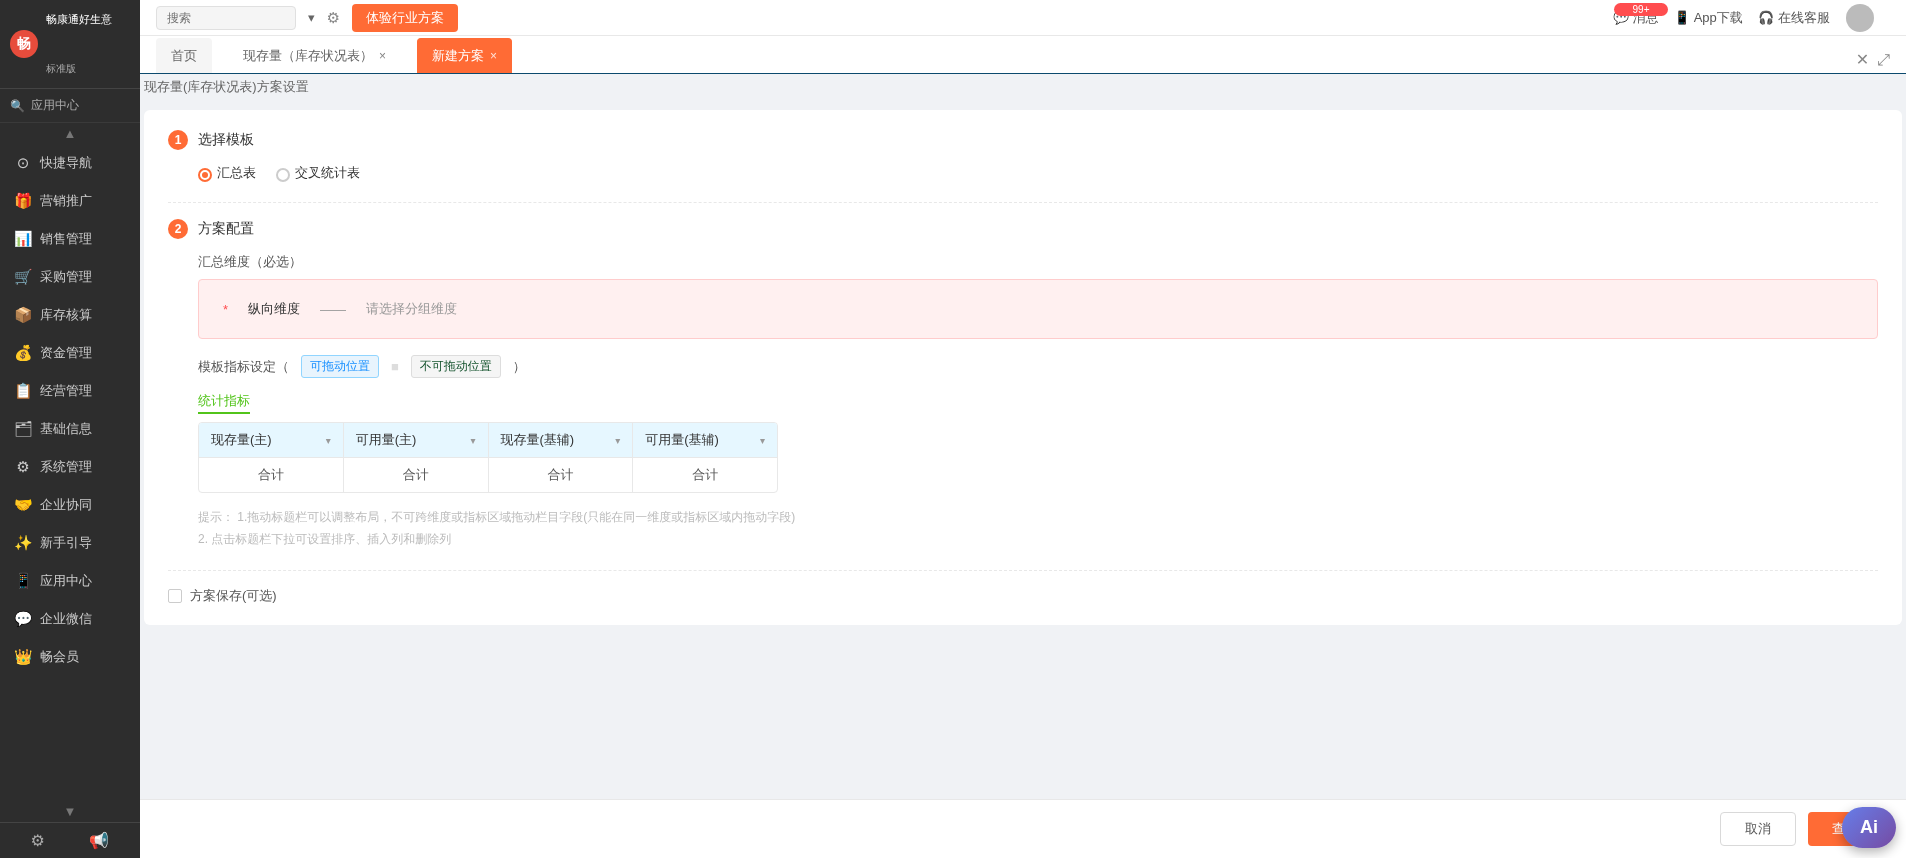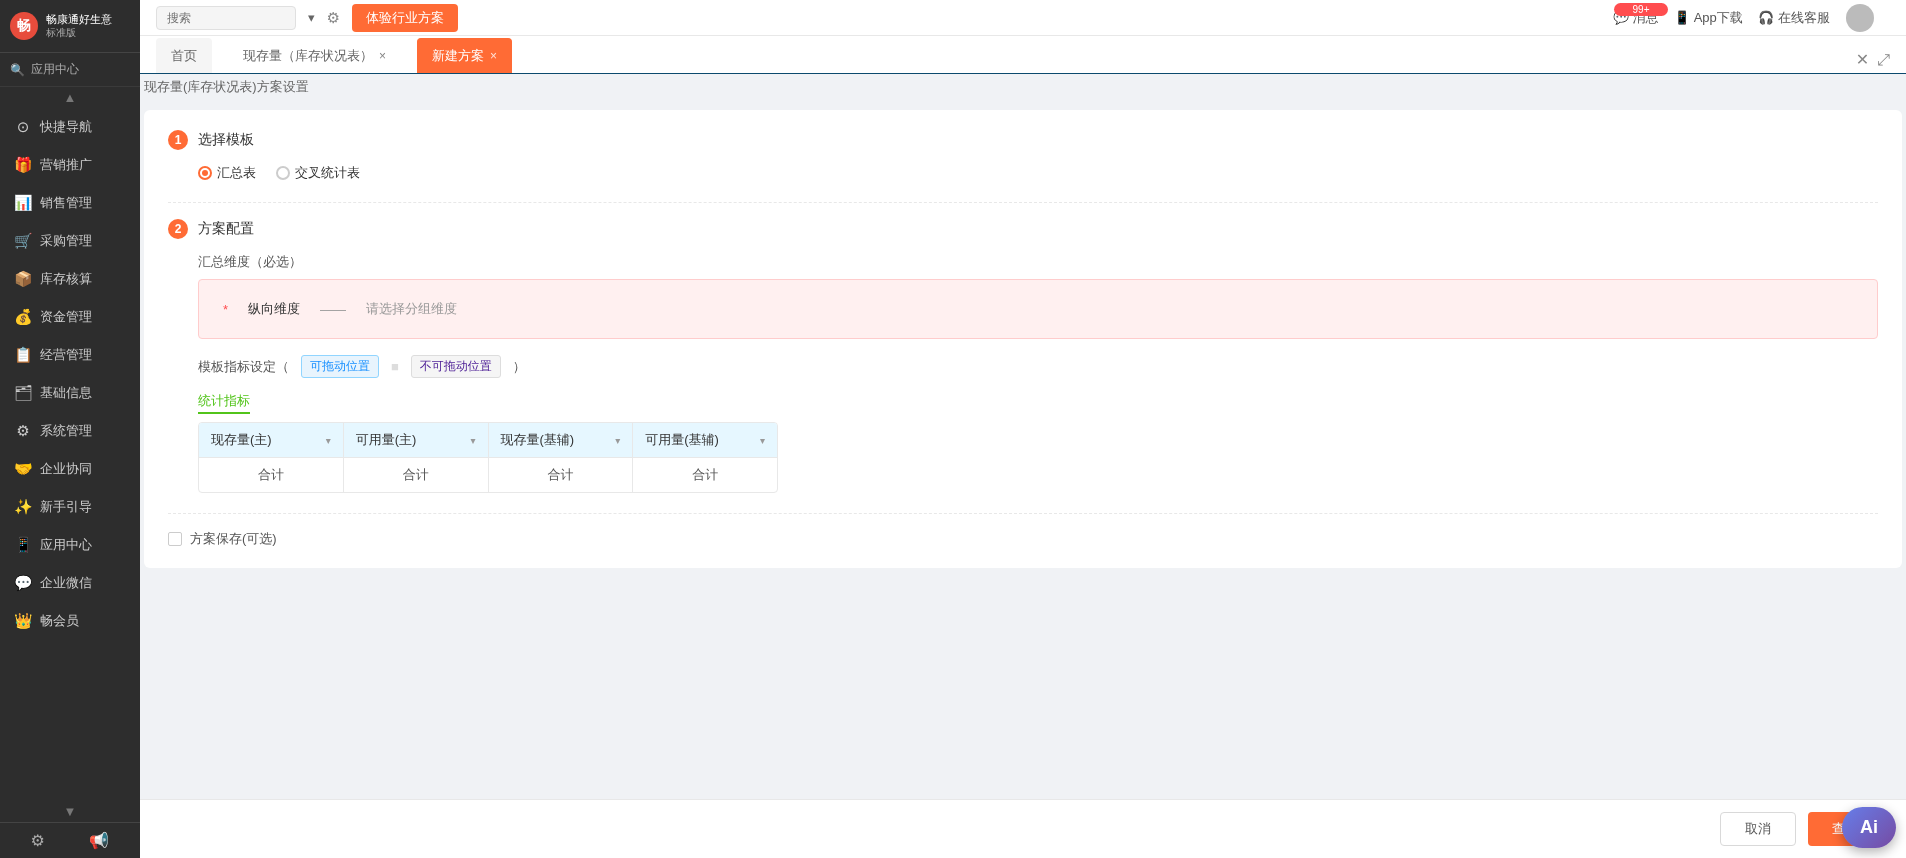--- a/index.html
+++ b/index.html
@@ -25,21 +25,21 @@
       border-bottom: 1px solid #444;
     }
     .sidebar-logo-icon {
       width: 28px; height: 28px;
       background: #e74c3c;
       border-radius: 50%;
       display: flex; align-items: center; justify-content: center;
       color: white; font-size: 14px; font-weight: bold;
     }
     .sidebar-logo-text { font-size: 11px; line-height: 1.3; }
-    .sidebar-logo-sub { font-size: 10px; color: #aaa; }
+    .sidebar-logo-sub { font-size: 10px; color: #aaa; margin-top: 36px; }
     .sidebar-search {
       padding: 8px 10px;
       display: flex; align-items: center; gap: 6px;
       color: #aaa; font-size: 12px; cursor: pointer;
       border-bottom: 1px solid #3a3a3a;
     }
     .sidebar-nav { flex: 1; overflow-y: auto; }
     .sidebar-nav::-webkit-scrollbar { width: 3px; }
     .sidebar-nav::-webkit-scrollbar-thumb { background: #555; }
     .sidebar-item {
@@ -169,21 +169,21 @@
       color: white;
       border-radius: 50%;
       display: flex; align-items: center; justify-content: center;
       font-size: 12px; font-weight: bold; flex-shrink: 0;
     }
     .step-title { font-size: 14px; color: #333; font-weight: 500; }
     .step-content { padding-left: 30px; }
 
     
     .radio-group { display: flex; align-items: center; gap: 20px; }
-    .radio-item { display: flex; align-items: center; gap: 5px; cursor: pointer; font-size: 13px; color: #333; }
+    .radio-item { display: flex; align-items: flex-end; gap: 5px; cursor: pointer; font-size: 13px; color: #333; }
     .radio-circle {
       width: 14px; height: 14px;
       border-radius: 50%;
       border: 2px solid #ccc;
       display: flex; align-items: center; justify-content: center;
       flex-shrink: 0;
     }
     .radio-circle.checked { border-color: #ff6b35; }
     .radio-circle.checked::after {
       content: '';
@@ -224,21 +224,21 @@
       border-radius: 3px;
       padding: 2px 8px;
       color: #1890ff;
       font-size: 12px;
     }
     .unmovable-badge {
       background: #f5f5f5;
       border: 1px solid #ddd;
       border-radius: 3px;
       padding: 2px 8px;
-      color: #4c1d95;
+      color: #14532d;
       font-size: 12px;
     }
 
     
     .stats-section { margin-bottom: 14px; }
     .stats-label { color: #52c41a; font-size: 13px; border-bottom: 2px solid #52c41a; padding-bottom: 2px; display: inline-block; margin-bottom: 8px; }
     .stats-table { border: 1px solid #e8e8e8; border-radius: 4px; overflow: hidden; width: 580px; }
     .stats-table-header { display: flex; background: #e6f7ff; }
     .stats-col {
       flex: 1;
@@ -529,20 +529,24 @@
               </div>
               <div class="stats-table-row">
                 <div class="stats-col-body">合计</div>
                 <div class="stats-col-body">合计</div>
                 <div class="stats-col-body">合计</div>
                 <div class="stats-col-body">合计</div>
               </div>
             </div>
           </div>
 
+          <div class="tips-section">
+            <div class="tips-text">提示：  1.拖动标题栏可以调整布局，不可跨维度或指标区域拖动栏目字段(只能在同一维度或指标区域内拖动字段)</div>
+            <div class="tips-text">2. 点击标题栏下拉可设置排序、插入列和删除列</div>
+          </div>
 
         </div>
       </div>
 
       <hr class="section-sep">
 
       <div class="save-row">
         <div class="checkbox-box"></div>
         <span>方案保存(可选)</span>
       </div>

